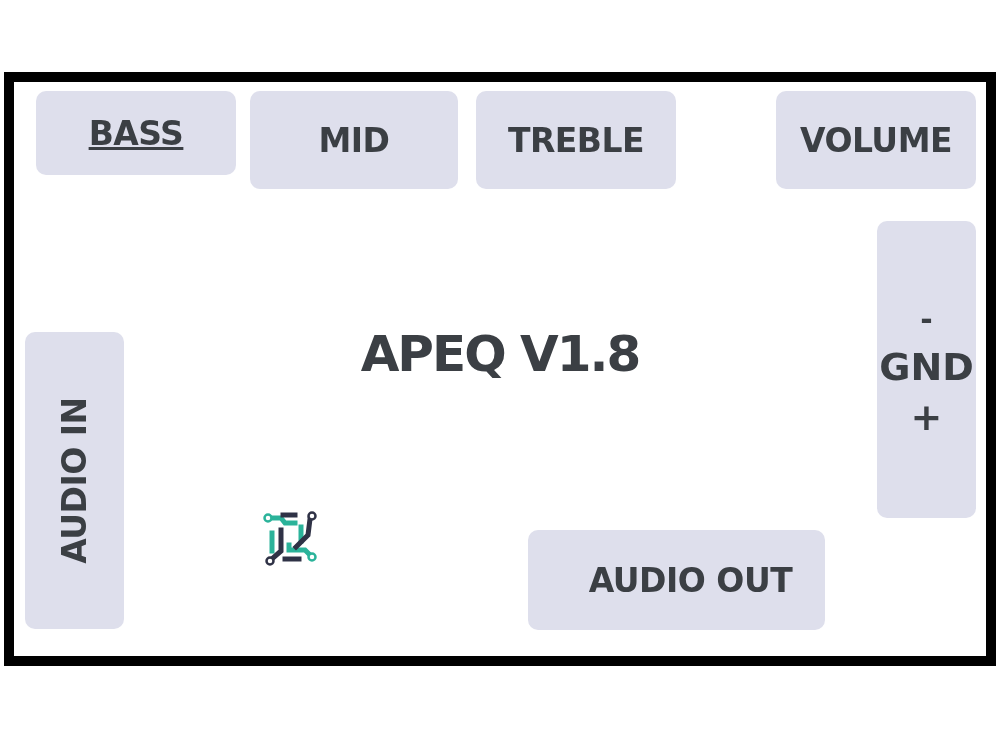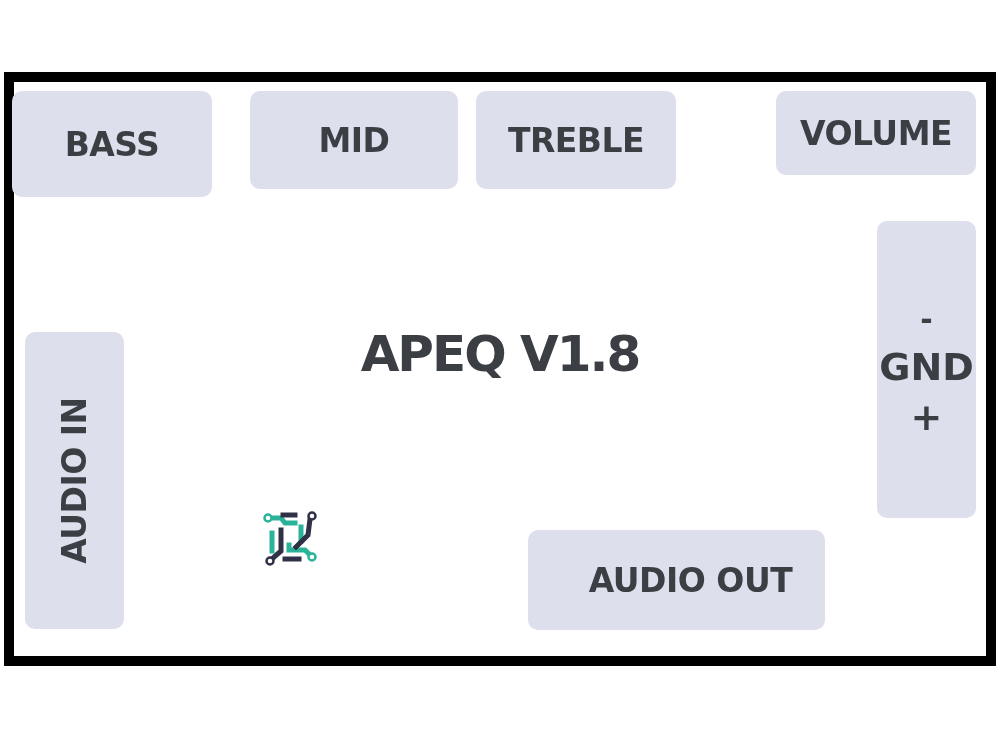--- a/index.html
+++ b/index.html
@@ -4,24 +4,24 @@
 <style>
   html, body { margin: 0; padding: 0; }
   body { width: 1000px; height: 741px; background: #ffffff; position: relative; overflow: hidden;
          font-family: "DejaVu Sans", "Liberation Sans", sans-serif; }
   .frame { position: absolute; left: 4px; top: 72px; width: 972px; height: 574px;
            border: 10px solid #000000; background: #ffffff; }
   .box { position: absolute; background: #dedfec; border-radius: 10px; color: #3b3f44;
          font-weight: bold; display: flex; align-items: center; justify-content: center;
          box-sizing: border-box; }
   .box-label { font-size: 33px; letter-spacing: -0.5px; }
-  #bass { left: 12px; top: 91px; width: 200px; height: 106px; }
+  #bass { left: 36px; top: 91px; width: 200px; height: 84px; text-decoration: underline; }
   #mid { left: 250px; top: 91px; width: 208px; height: 98px; }
   #treble { left: 476px; top: 91px; width: 200px; height: 98px; }
-  #volume { left: 776px; top: 91px; width: 200px; height: 84px; }
+  #volume { left: 776px; top: 91px; width: 200px; height: 98px; }
   #gnd { left: 877px; top: 221px; width: 99px; height: 297px; flex-direction: column; }
   #gnd .pin { font-size: 38px; line-height: 50px; }
   #gnd .pin-minus { font-size: 30px; line-height: 44px; }
   #audio-in { left: 25px; top: 332px; width: 99px; height: 297px; }
   #audio-in .box-label { transform: rotate(-90deg); white-space: nowrap; }
   #audio-out { left: 528px; top: 530px; width: 297px; height: 100px; }
   #audio-out .box-label { margin-left: 28px; }
   .title { position: absolute; left: 250px; width: 500px; top: 325px; text-align: center;
            font-size: 50px; font-weight: bold; color: #3b3f44; letter-spacing: -2px; }
   .logo { position: absolute; left: 248px; top: 508px; width: 90px; height: 120px; }

